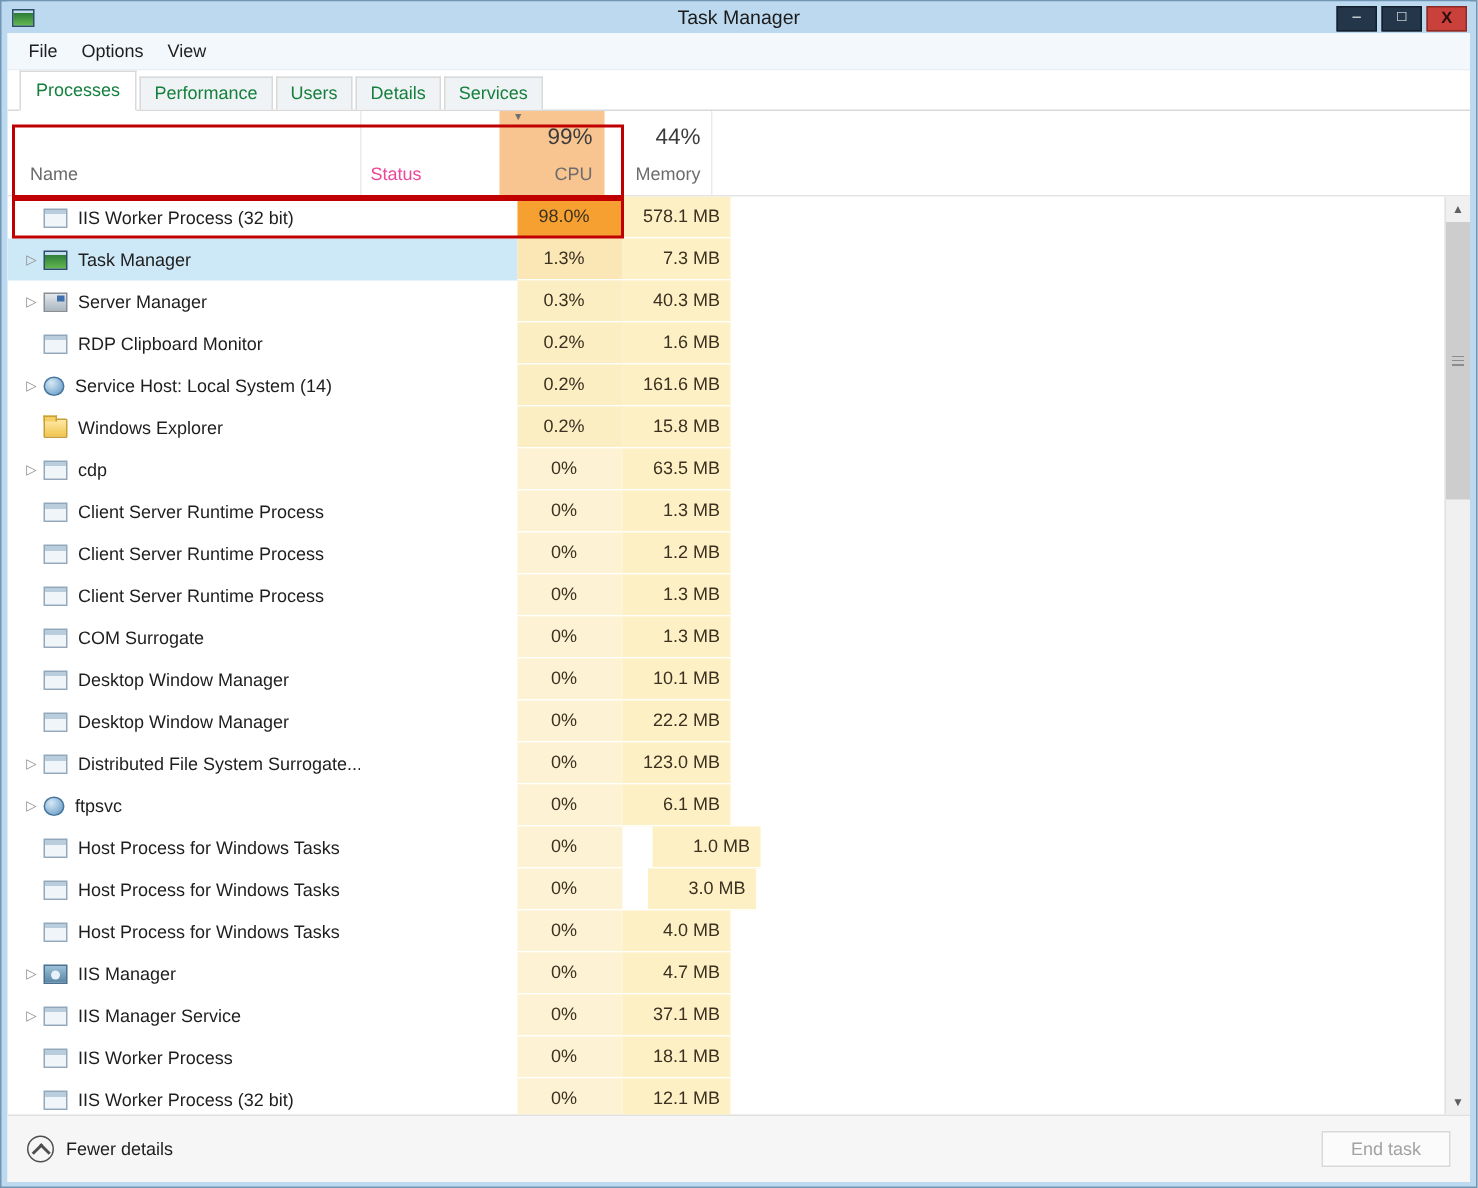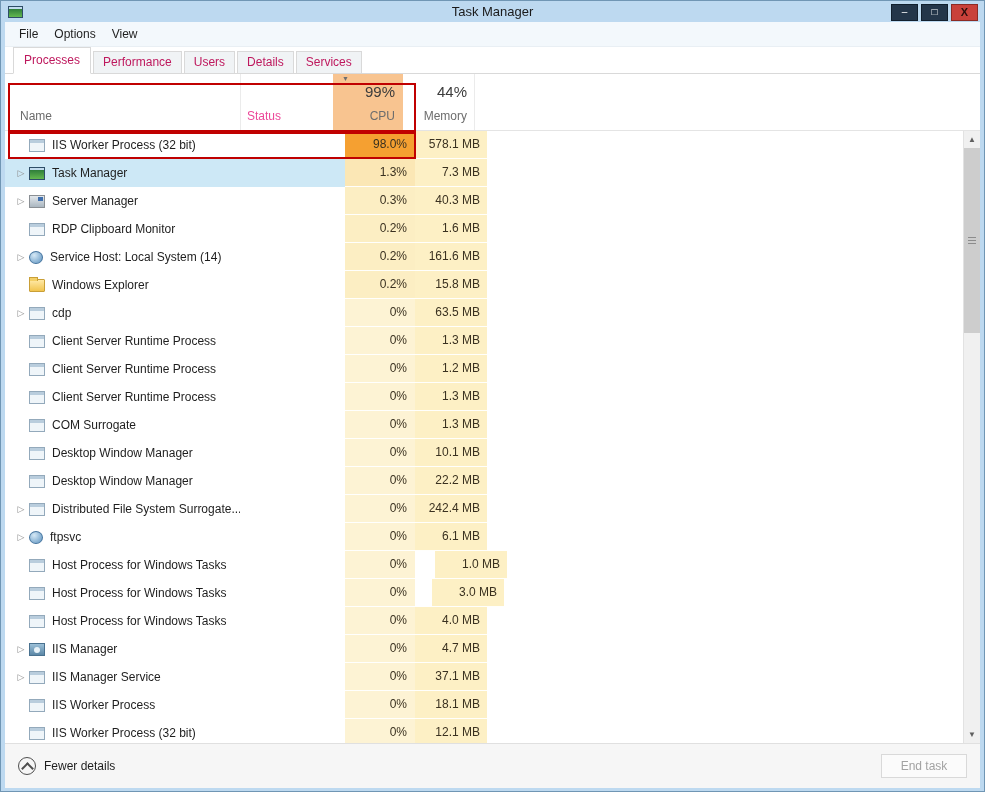--- a/index.html
+++ b/index.html
@@ -56,21 +56,21 @@
   .menu-item { padding: 4px 8px; cursor: default; }
 
   .tabbar {
     height: 27px; flex: none;
     background: #fff;
     border-bottom: 1px solid #d9d9d9;
     display: flex; align-items: flex-end;
     padding-left: 8px;
   }
   .tab {
-    font-size: 12px; color: #be185d;
+    font-size: 12px; color: #15803d;
     border: 1px solid #d9d9d9; border-bottom: none;
     background: #f0f3f5;
     padding: 3px 9px 4px 9px;
     margin-right: 2px;
     position: relative;
   }
   .tab.active {
     background: #fff;
     margin-bottom: -1px;
     border-bottom: 1px solid #fff;
@@ -131,21 +131,21 @@
   .icon-gear { width: 14px; height: 13px; border: 1px solid #46759f; border-radius: 50%;
                background: radial-gradient(circle at 35% 30%, #d6e9f6, #5d93c0); }
   .icon-folder { border: 1px solid #c99f37; background: linear-gradient(180deg,#ffe9a6,#f1c44e); border-radius: 1px; }
   .icon-folder::before { content:""; position:absolute; top:-3px; left:-1px; width:7px; height:3px;
                          background:#f3cf66; border:1px solid #c99f37; border-bottom:none; }
   .icon-iis { border: 1px solid #49718f; background: linear-gradient(180deg,#9cc0d8,#5b87a6); }
   .icon-iis::after { content:""; position:absolute; left:4px; top:3px; width:6px; height:6px; border-radius:50%; background:#e8f2f8; }
 
   .cell-status { width: 105px; }
   .cell-cpu {
-    width: 70px; text-align: right; padding-right: 8px;
+    width: 70px; text-align: center; padding-right: 8px;
     line-height: 27px; color: #3a3120;
     border-bottom: 1px solid rgba(255,255,255,.95);
   }
   .cell-mem {
     width: 72px; text-align: right; padding-right: 7px;
     line-height: 27px; color: #3a3120;
     border-bottom: 1px solid rgba(255,255,255,.95);
   }
   .row.selected .cell-name, .row.selected .cell-status { background: var(--sel, #cde8f6); }
 
@@ -384,21 +384,21 @@
   </div>
 
   <div class="row">
     <div class="cell-name">
       <span class="expander">▷</span>
       <span class="picon icon-generic"></span>
       <span class="proc-name">Distributed File System Surrogate...</span>
     </div>
     <div class="cell-status"></div>
     <div class="cell-cpu" style="background: rgb(253, 243, 212);">0%</div>
-    <div class="cell-mem" style="background: rgb(253, 240, 197);">242.4 MB</div>
+    <div class="cell-mem" style="background: rgb(253, 240, 197);">123.0 MB</div>
   </div>
 
   <div class="row">
     <div class="cell-name">
       <span class="expander">▷</span>
       <span class="picon icon-gear"></span>
       <span class="proc-name">ftpsvc</span>
     </div>
     <div class="cell-status"></div>
     <div class="cell-cpu" style="background: rgb(253, 243, 212);">0%</div>

